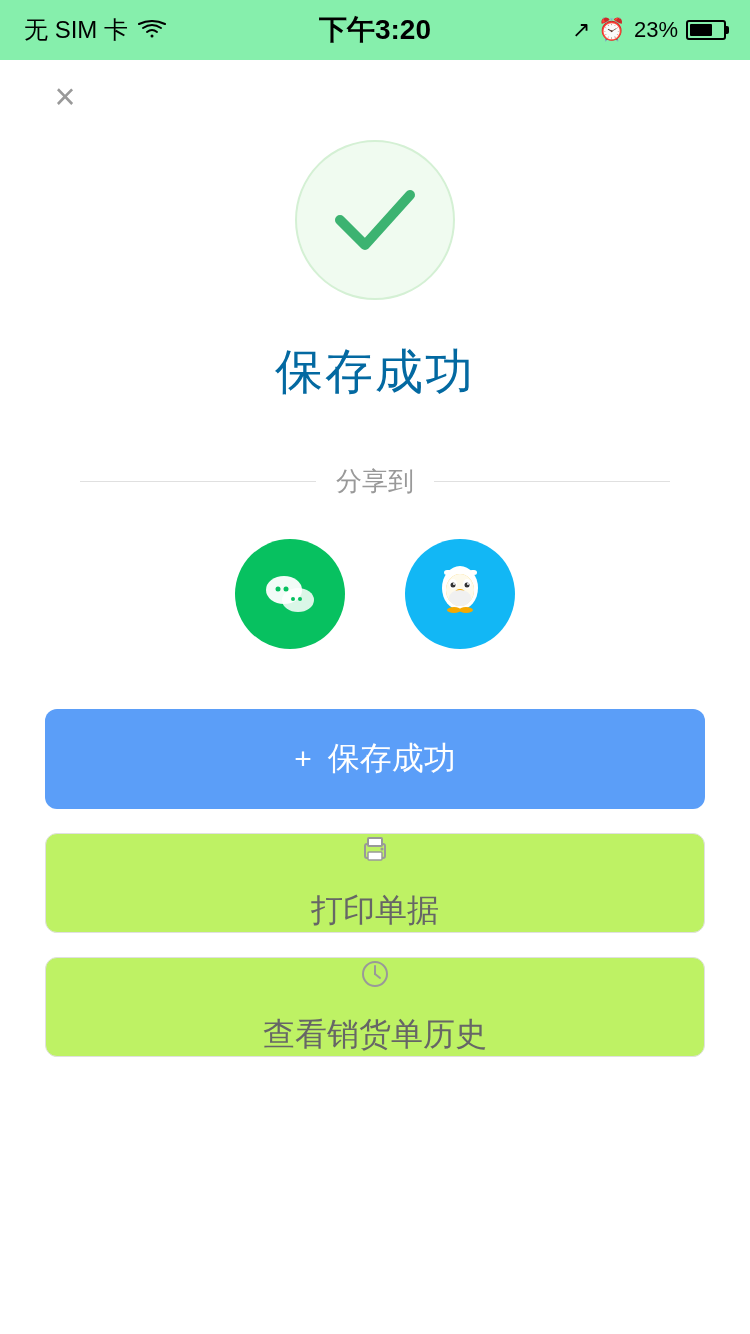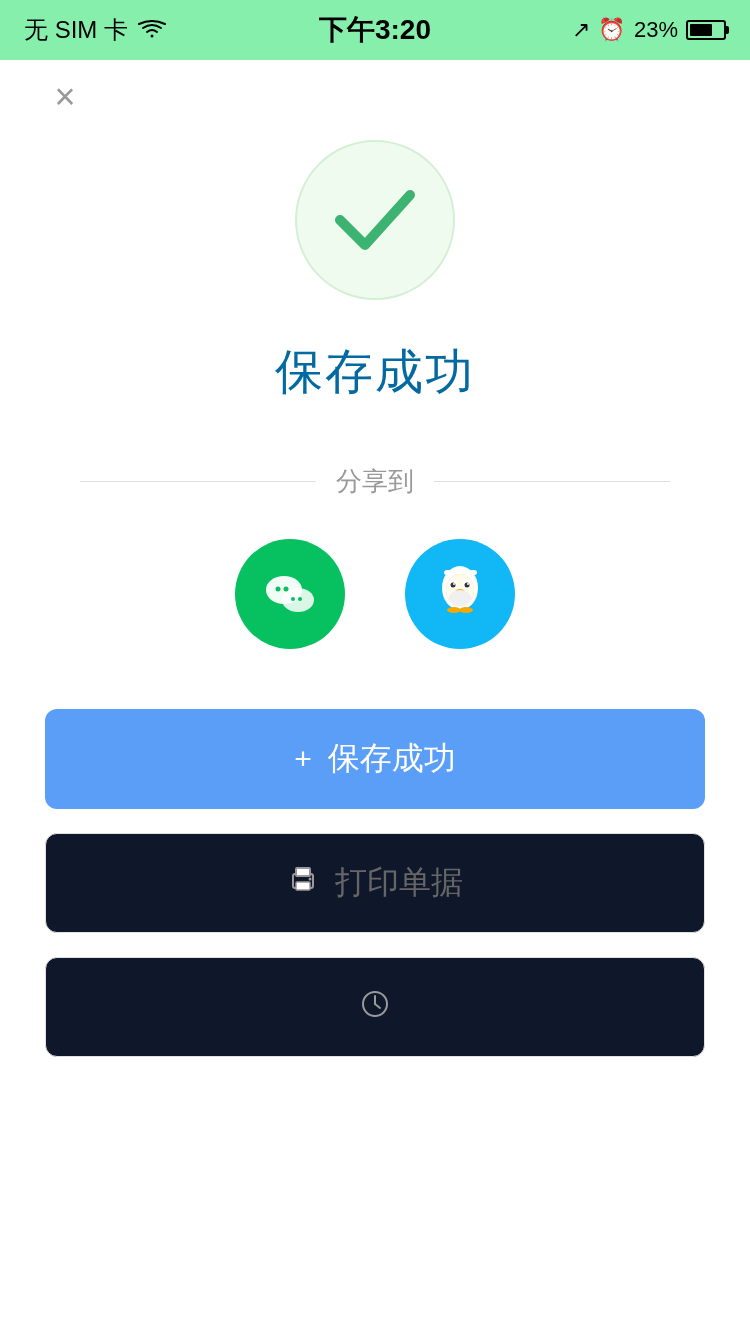--- a/index.html
+++ b/index.html
@@ -214,23 +214,24 @@
       font-size: 32px;
     }
 
     .action-btn-primary {
       background: #5b9ef8;
       color: #fff;
       border: none;
     }
 
     .action-btn-secondary {
-      background: #0f172a;
+      background: #bef264;
       color: #666;
       border: 1px solid #e0e0e0;
+      flex-direction: column;
     }
 
     .btn-icon {
       font-size: 30px;
     }
   </style>
 </head>
 <body>
 
 <div class="status-bar">
@@ -340,17 +341,18 @@
     </button>
 
     <button class="action-btn action-btn-secondary">
       <span class="btn-icon">
         <svg width="32" height="32" viewBox="0 0 32 32" fill="none">
           <circle cx="16" cy="16" r="12" stroke="#999" stroke-width="2"></circle>
           <line x1="16" y1="8" x2="16" y2="16" stroke="#999" stroke-width="2" stroke-linecap="round"></line>
           <line x1="16" y1="16" x2="21" y2="20" stroke="#999" stroke-width="2" stroke-linecap="round"></line>
         </svg>
       </span>
+      <span>查看销货单历史</span>
     </button>
 
   </div>
 
 </div>
 
 </body></html>

